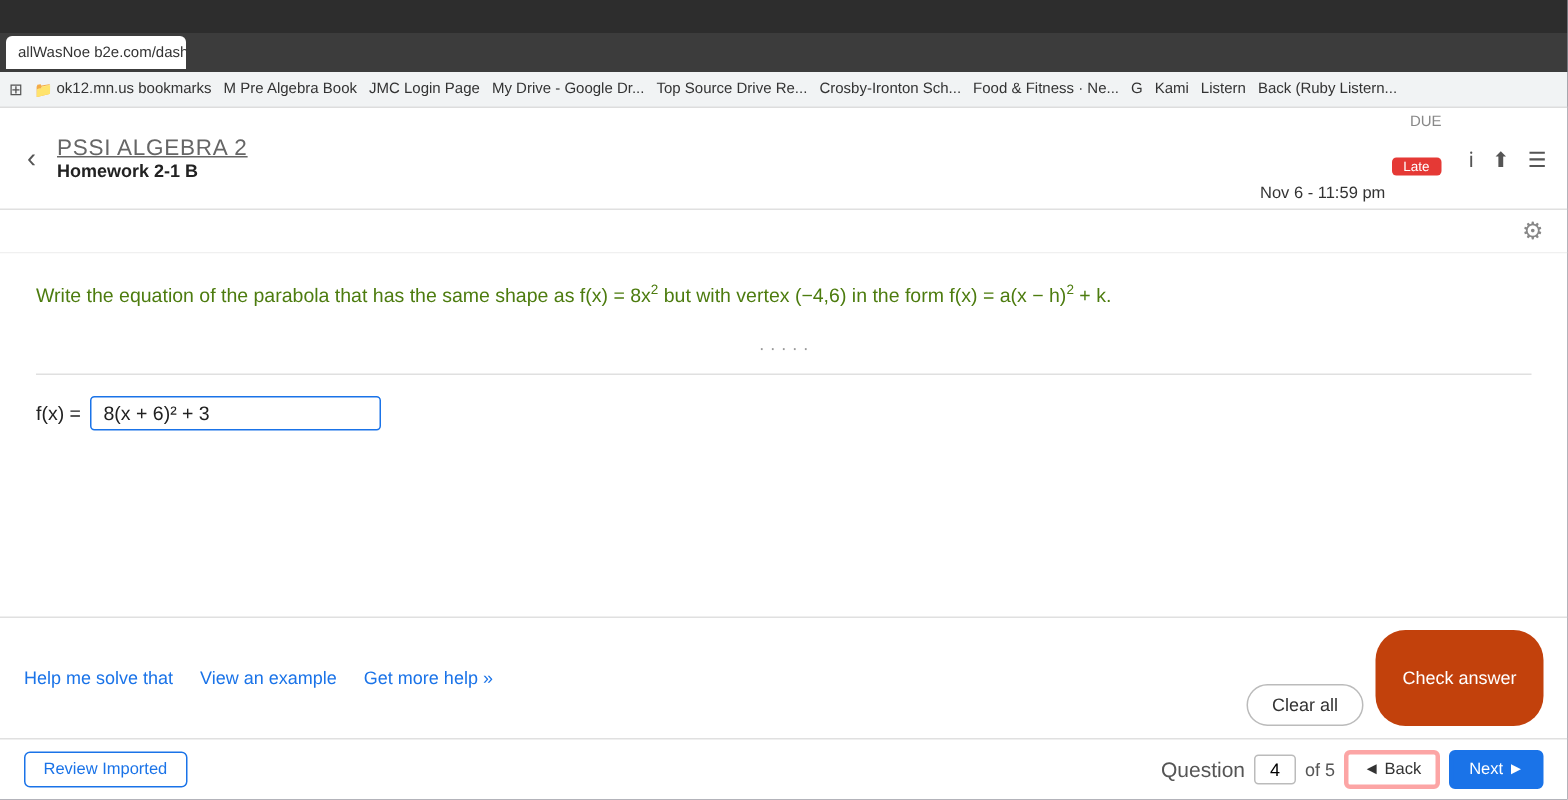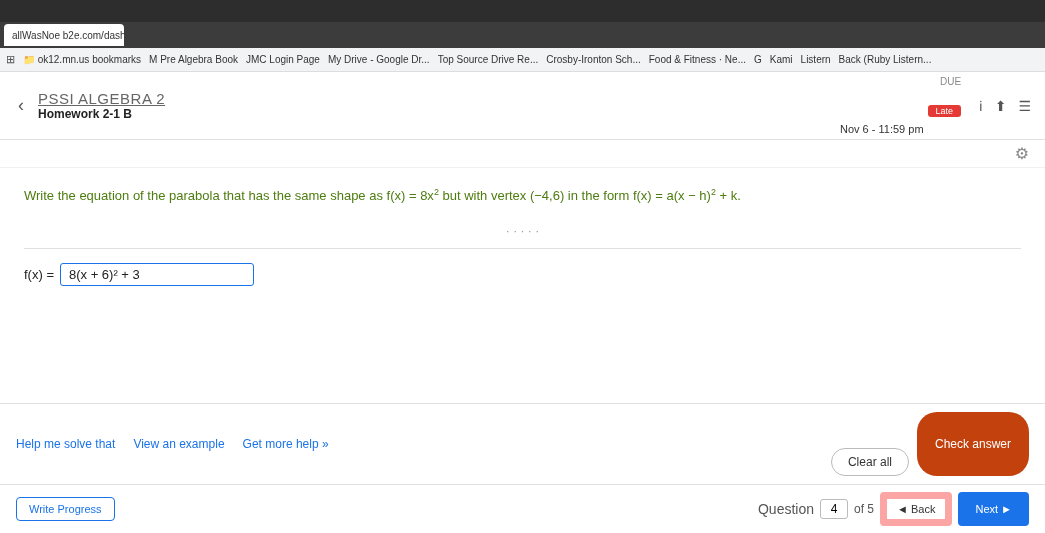--- a/index.html
+++ b/index.html
@@ -303,21 +303,21 @@
       text-align: center;
       font-size: 12px;
       padding: 2px;
     }
     .question-total {
       font-size: 12px;
       color: #555;
     }
     .nav-btn {
       background: #fff;
-      border: 7px solid #fca5a5;
+      border: 3px solid #fca5a5;
       border-radius: 4px;
       padding: 4px 10px;
       font-size: 11px;
       color: #333;
       cursor: pointer;
       display: flex;
       align-items: center;
       gap: 3px;
     }
     .nav-btn.next-btn {
@@ -443,21 +443,21 @@
       <button class="help-link">View an example</button>
       <button class="help-link">Get more help »</button>
     </div>
     <div class="action-buttons">
       <button class="clear-all-btn">Clear all</button>
       <button class="check-answer-btn">Check answer</button>
     </div>
   </div>
 
   <div class="pagination-bar">
-    <button class="review-progress-btn">Write Progress</button>
+    <button class="review-progress-btn">Review Imported</button>
     <div class="question-nav">
       <span class="question-label">Question</span>
       <input class="question-num-input" type="text" value="4" style="">
       <span class="question-total">of 5</span>
       <button class="nav-btn">◄ Back</button>
       <button class="nav-btn next-btn">Next ►</button>
     </div>
   </div>
 
 </div>

